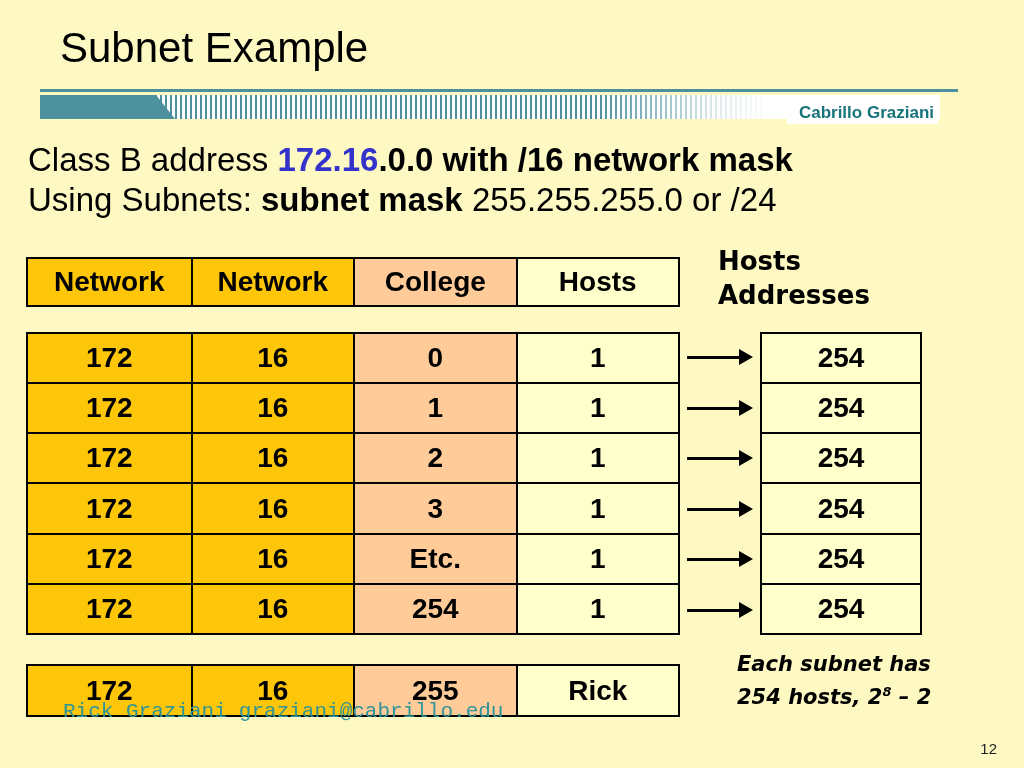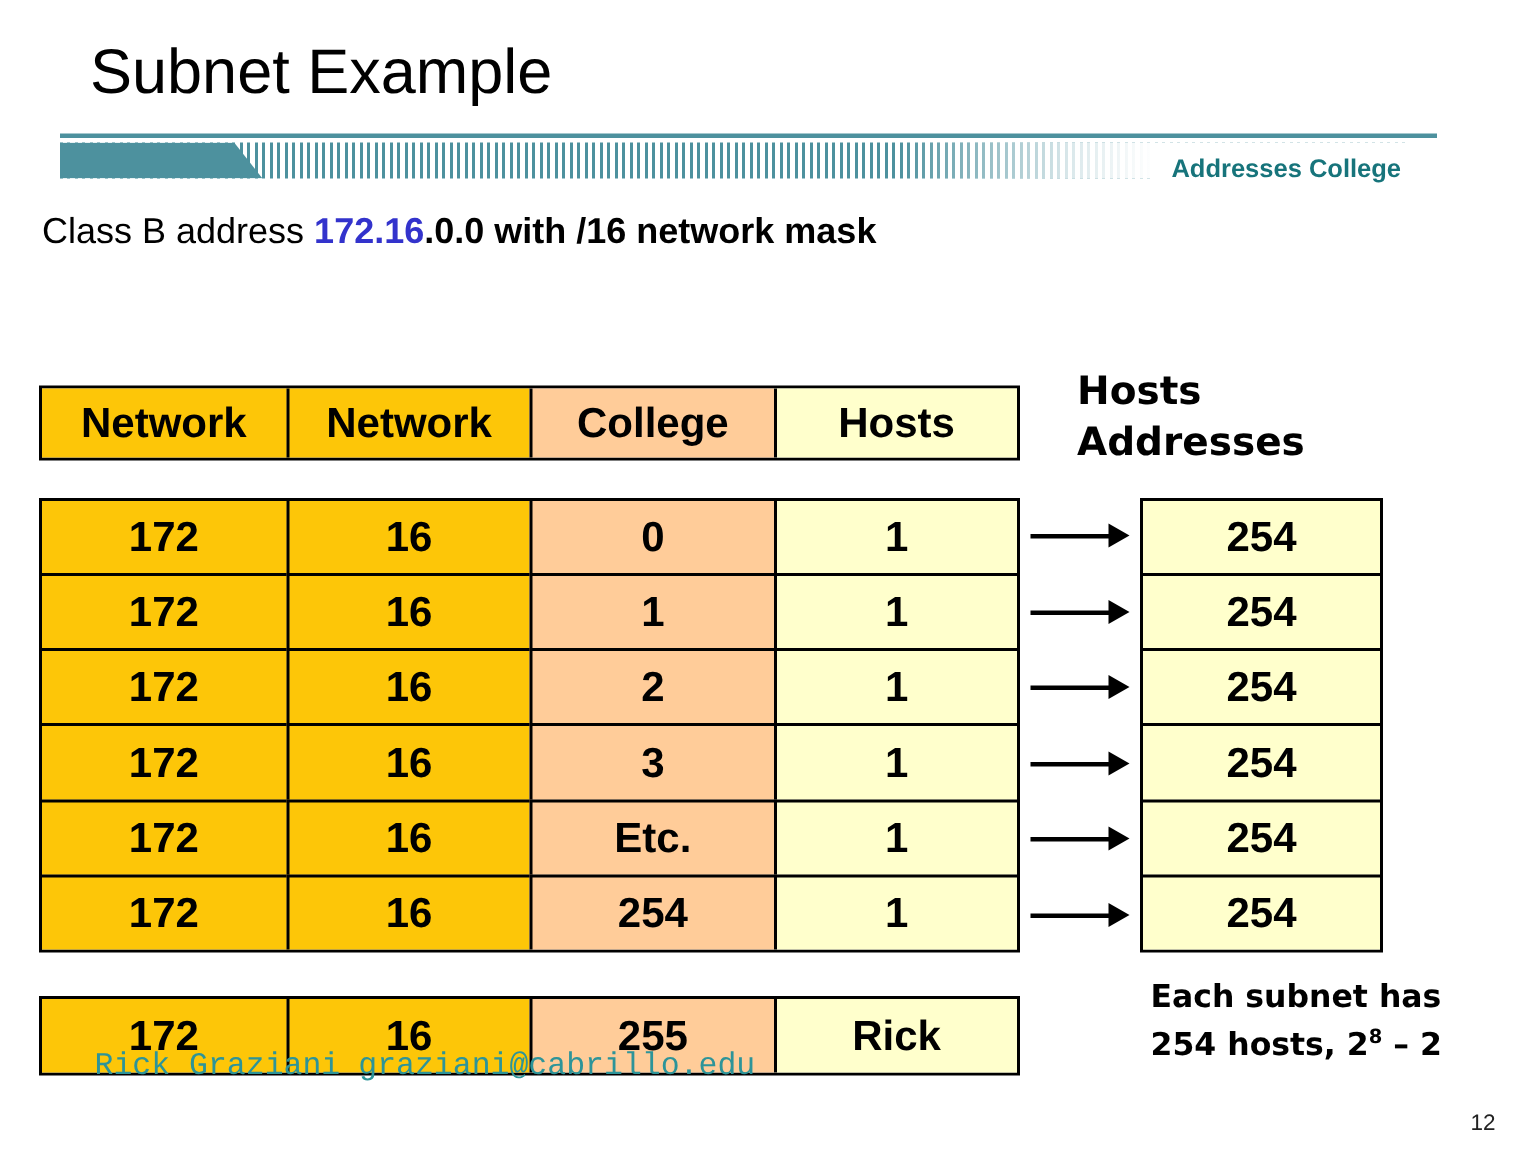--- a/index.html
+++ b/index.html
@@ -1,18 +1,18 @@
 <!DOCTYPE html>
 <html><head>
 <meta charset="utf-8">
 <style>
   * { margin:0; padding:0; box-sizing:border-box; }
   html,body { background:#888; }
   .slide {
-    position:relative; width:1024px; height:768px; background:#ffffff;
+    position:relative; width:1024px; height:768px; background:#fef9c3;
     font-family:"Liberation Sans", sans-serif; overflow:hidden; margin:0 auto;
   }
   .title {
     position:absolute; left:60px; top:24px; font-size:42px; color:#000;
     letter-spacing:0px;
   }
   
   .bar-line { position:absolute; left:40px; top:89px; width:918px; height:3px; background:#4D919E; }
   .bar {
     position:absolute; left:40px; top:95px; width:900px; height:24px;
@@ -23,21 +23,21 @@
   .bar-solid {
     position:absolute; left:0; top:0; width:135px; height:100%;
     background:#4D919E; clip-path:polygon(0 0, 86% 0, 100% 100%, 0 100%);
   }
   .logo {
     position:absolute; right:2px; top:7px; background:#ffffff;
     color:#17747B; font-weight:bold; font-size:17px; padding:1px 4px 1px 12px;
     font-family:"Liberation Sans", sans-serif;
   }
   
-  .intro { position:absolute; left:28px; color:#000; font-size:24px; white-space:pre; }
+  .intro { position:absolute; left:28px; color:#000; font-size:33px; white-space:pre; }
   .intro.l1 { top:141px; }
   .intro.l2 { top:181px; }
   .b { font-weight:bold; }
   .blue { color:#3333CC; font-weight:bold; }
   
   .grid-table {
     position:absolute; display:grid; border:2px solid #000; background:#fff;
   }
   .cols4 { grid-template-columns:1fr 1fr 1fr 1fr; }
   .cols1 { grid-template-columns:1fr; }
@@ -54,22 +54,22 @@
   #header-table { left:26px; top:257px; width:654px; height:50px; }
   #main-table   { left:26px; top:332px; width:654px; height:303px; }
   #hosts-panel  { left:760px; top:332px; width:162px; height:303px; }
   #bottom-table { left:26px; top:664px; width:654px; height:53px; }
   
   .hosts-label {
     position:absolute; left:718px; top:244px; font-family:"DejaVu Sans", sans-serif;
     font-weight:bold; font-size:26px; line-height:34px; color:#000;
   }
   .note {
-    position:absolute; left:767px; top:650px; font-family:"DejaVu Sans", sans-serif;
-    font-weight:bold; font-size:21px; line-height:28px; color:#000;
+    position:absolute; left:737px; top:650px; font-family:"DejaVu Sans", sans-serif;
+    font-weight:bold; font-size:21px; line-height:28px; color:#000;font-style:italic;
   }
   .note sup { font-size:0.62em; vertical-align:super; }
   
   .arrow { position:absolute; left:687px; width:66px; height:16px; }
   .arrow::before {
     content:''; position:absolute; left:0; top:6.5px; width:53px; height:3px; background:#000;
   }
   .arrow::after {
     content:''; position:absolute; right:0; top:0; width:0; height:0;
     border-left:14px solid #000; border-top:8px solid transparent; border-bottom:8px solid transparent;
@@ -84,24 +84,25 @@
 </head>
 <body>
 
 <div class="slide">
 
   <div class="title">Subnet Example</div>
 
   <div class="bar-line"></div>
   <div class="bar">
     <div class="bar-solid"></div>
-    <div class="logo">Addresses College</div>
+    <div class="logo">Cabrillo Graziani</div>
   </div>
 
   <div class="intro l1"><span>Class B address </span><span class="blue">172.16</span><span class="b">.0.0 with /16 network mask</span></div>
+  <div class="intro l2"><span>Using Subnets: </span><span class="b">subnet mask </span><span>255.255.255.0 or /24</span></div>
 
   <div id="header-table" class="grid-table cols4">
     <div class="cell fc fr bg-gold">Network</div>
     <div class="cell fr bg-gold">Network</div>
     <div class="cell fr bg-peach">College</div>
     <div class="cell fr bg-yellow">Hosts</div>
   </div>
 
   <div class="hosts-label">
     <div>Hosts</div>

